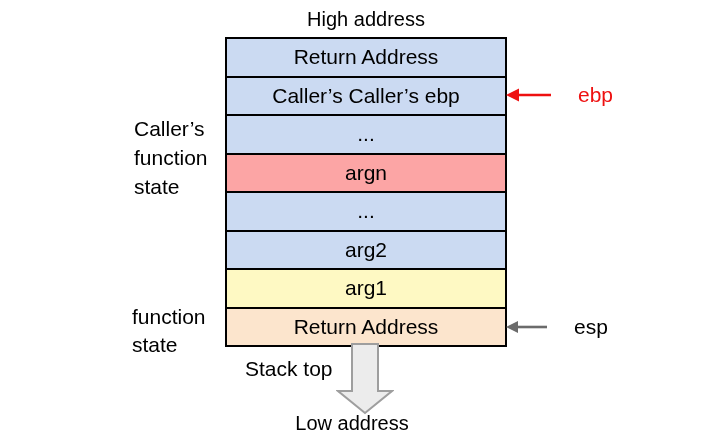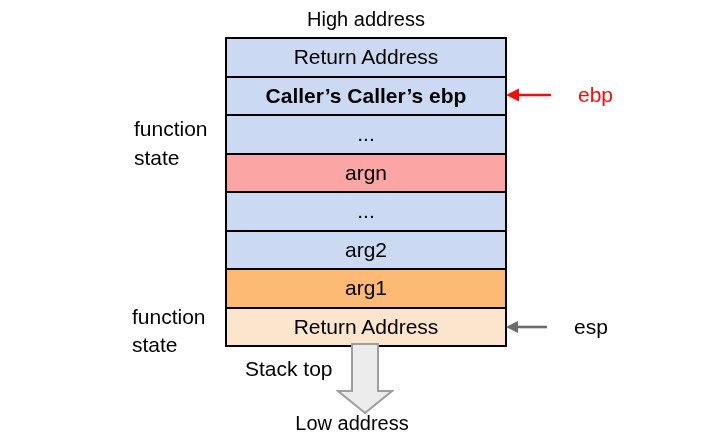--- a/index.html
+++ b/index.html
@@ -77,30 +77,31 @@
 </style>
 </head>
 <body>
 
 <div id="canvas">
 
   <div class="title-top">High address</div>
 
   <div class="stack">
     <div class="cell" style="background-color: rgb(203, 218, 242);">Return Address</div>
-    <div class="cell" style="background-color: rgb(203, 218, 242); font-weight: bold;">Caller’s Caller’s ebp</div>
+    <div class="cell" style="background-color: rgb(203, 218, 242);">Caller’s Caller’s ebp</div>
     <div class="cell" style="background-color: rgb(203, 218, 242);">...</div>
     <div class="cell" style="background-color: #fca5a5;">argn</div>
     <div class="cell" style="background-color: rgb(203, 218, 242);">...</div>
     <div class="cell" style="background-color: rgb(203, 218, 242);">arg2</div>
-    <div class="cell" style="background-color: #fdba74;">arg1</div>
+    <div class="cell" style="background-color: #fef9c3;">arg1</div>
     <div class="cell" style="background-color: rgb(252, 229, 205);">Return Address</div>
   </div>
 
   <div class="side-label caller-label">
+    <div>Caller’s</div>
     <div>function</div>
     <div>state</div>
   </div>
 
   <div class="side-label callee-label">
     <div>function</div>
     <div>state</div>
   </div>
 
   <div class="pointer pointer-ebp">

